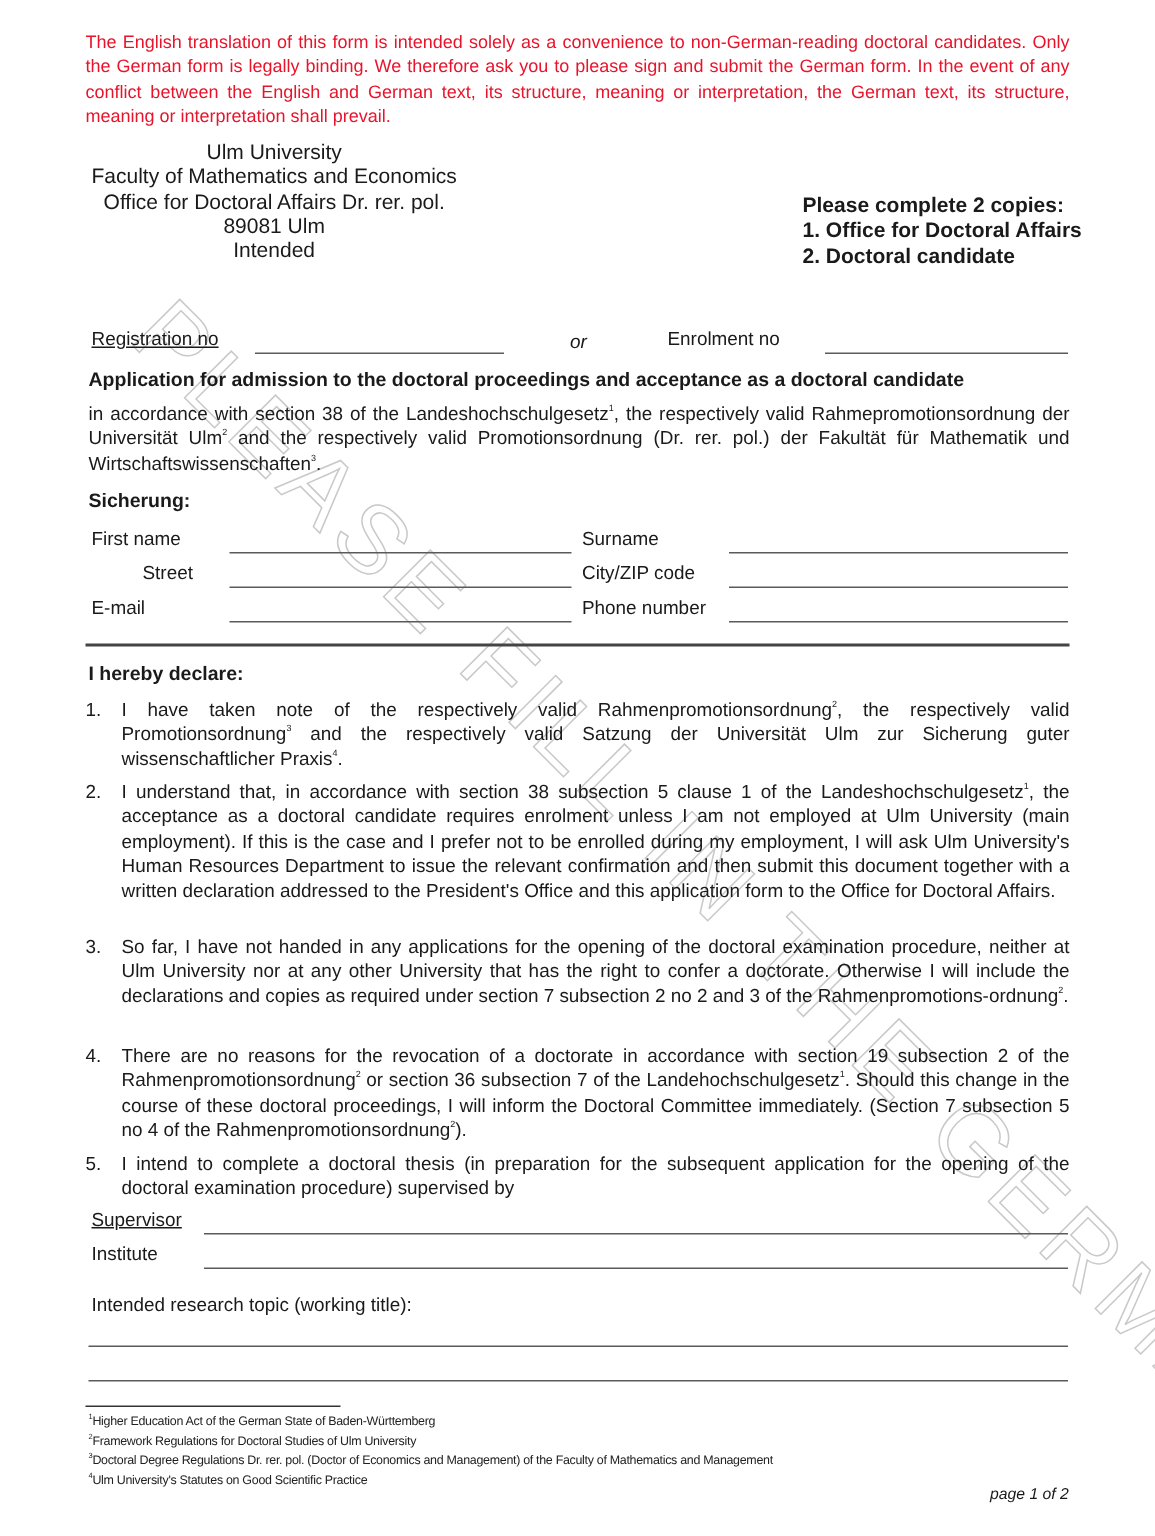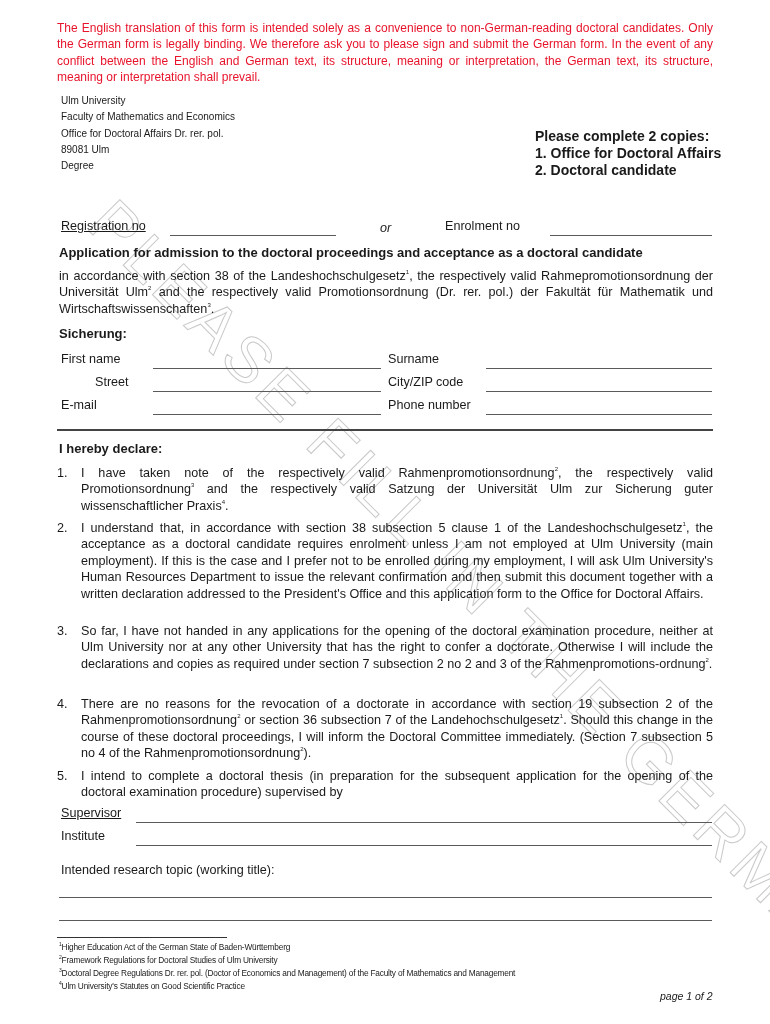--- a/index.html
+++ b/index.html
@@ -1,21 +1,21 @@
 <!DOCTYPE html>
 <html><head>
 <meta charset="utf-8">
 <style>
   html, body { margin: 0; padding: 0; background: #ffffff; }
   body { width: 770px; height: 1024px; position: relative; overflow: hidden;
          font-family: "Liberation Sans", sans-serif; color: #1a1a1a; }
   .abs { position: absolute; }
   .notice { left: 57px; top: 20px; width: 656px; color: #e8142b; font-size: 12px;
             line-height: 16.3px; text-align: justify; }
-  .addr { left: 61px; top: 93px; font-size: 10px; line-height: 16.3px; }
+  .addr { left: 61px; top: 93px; font-size: 14px; line-height: 16.3px; text-align: center; }
   .addr div { white-space: nowrap; }
   .copies { left: 535px; top: 128px; font-size: 14px; line-height: 17px; font-weight: bold; white-space: nowrap; }
   .lbl { font-size: 12.6px; white-space: nowrap; }
   .line { position: absolute; height: 0; border-top: 1.3px solid #5a5a5a; }
   .rule { position: absolute; height: 0; border-top: 2px solid #444; }
   .h-bold { font-weight: bold; font-size: 13px; white-space: nowrap; }
   .para { font-size: 12.6px; line-height: 16.4px; text-align: justify; }
   sup { font-size: 6px; vertical-align: 6px; line-height: 0; }
   .item { position: absolute; left: 57px; width: 656px; font-size: 12.6px; line-height: 16.4px; }
   .item .num { position: absolute; left: 0; top: 0; }
@@ -33,21 +33,21 @@
 
 <div class="watermark">PLEASE FILL IN THE GERMAN FORM</div>
 
 <div class="abs notice">The English translation of this form is intended solely as a convenience to non-German-reading doctoral candidates. Only the German form is legally binding. We therefore ask you to please sign and submit the German form. In the event of any conflict between the English and German text, its structure, meaning or interpretation, the German text, its structure, meaning or interpretation shall prevail.</div>
 
 <div class="abs addr">
   <div>Ulm University</div>
   <div>Faculty of Mathematics and Economics</div>
   <div>Office for Doctoral Affairs Dr. rer. pol.</div>
   <div>89081 Ulm</div>
-  <div>Degree</div>
+  <div>Intended</div>
 </div>
 
 <div class="abs copies">
   <div>Please complete 2 copies:</div>
   <div>1. Office for Doctoral Affairs</div>
   <div>2. Doctoral candidate</div>
 </div>
 
 <div class="abs lbl" style="left:61px; top:219px;text-decoration:underline;">Registration no</div>
 <div class="line" style="left:170px; top:235px; width:166px;"></div>

